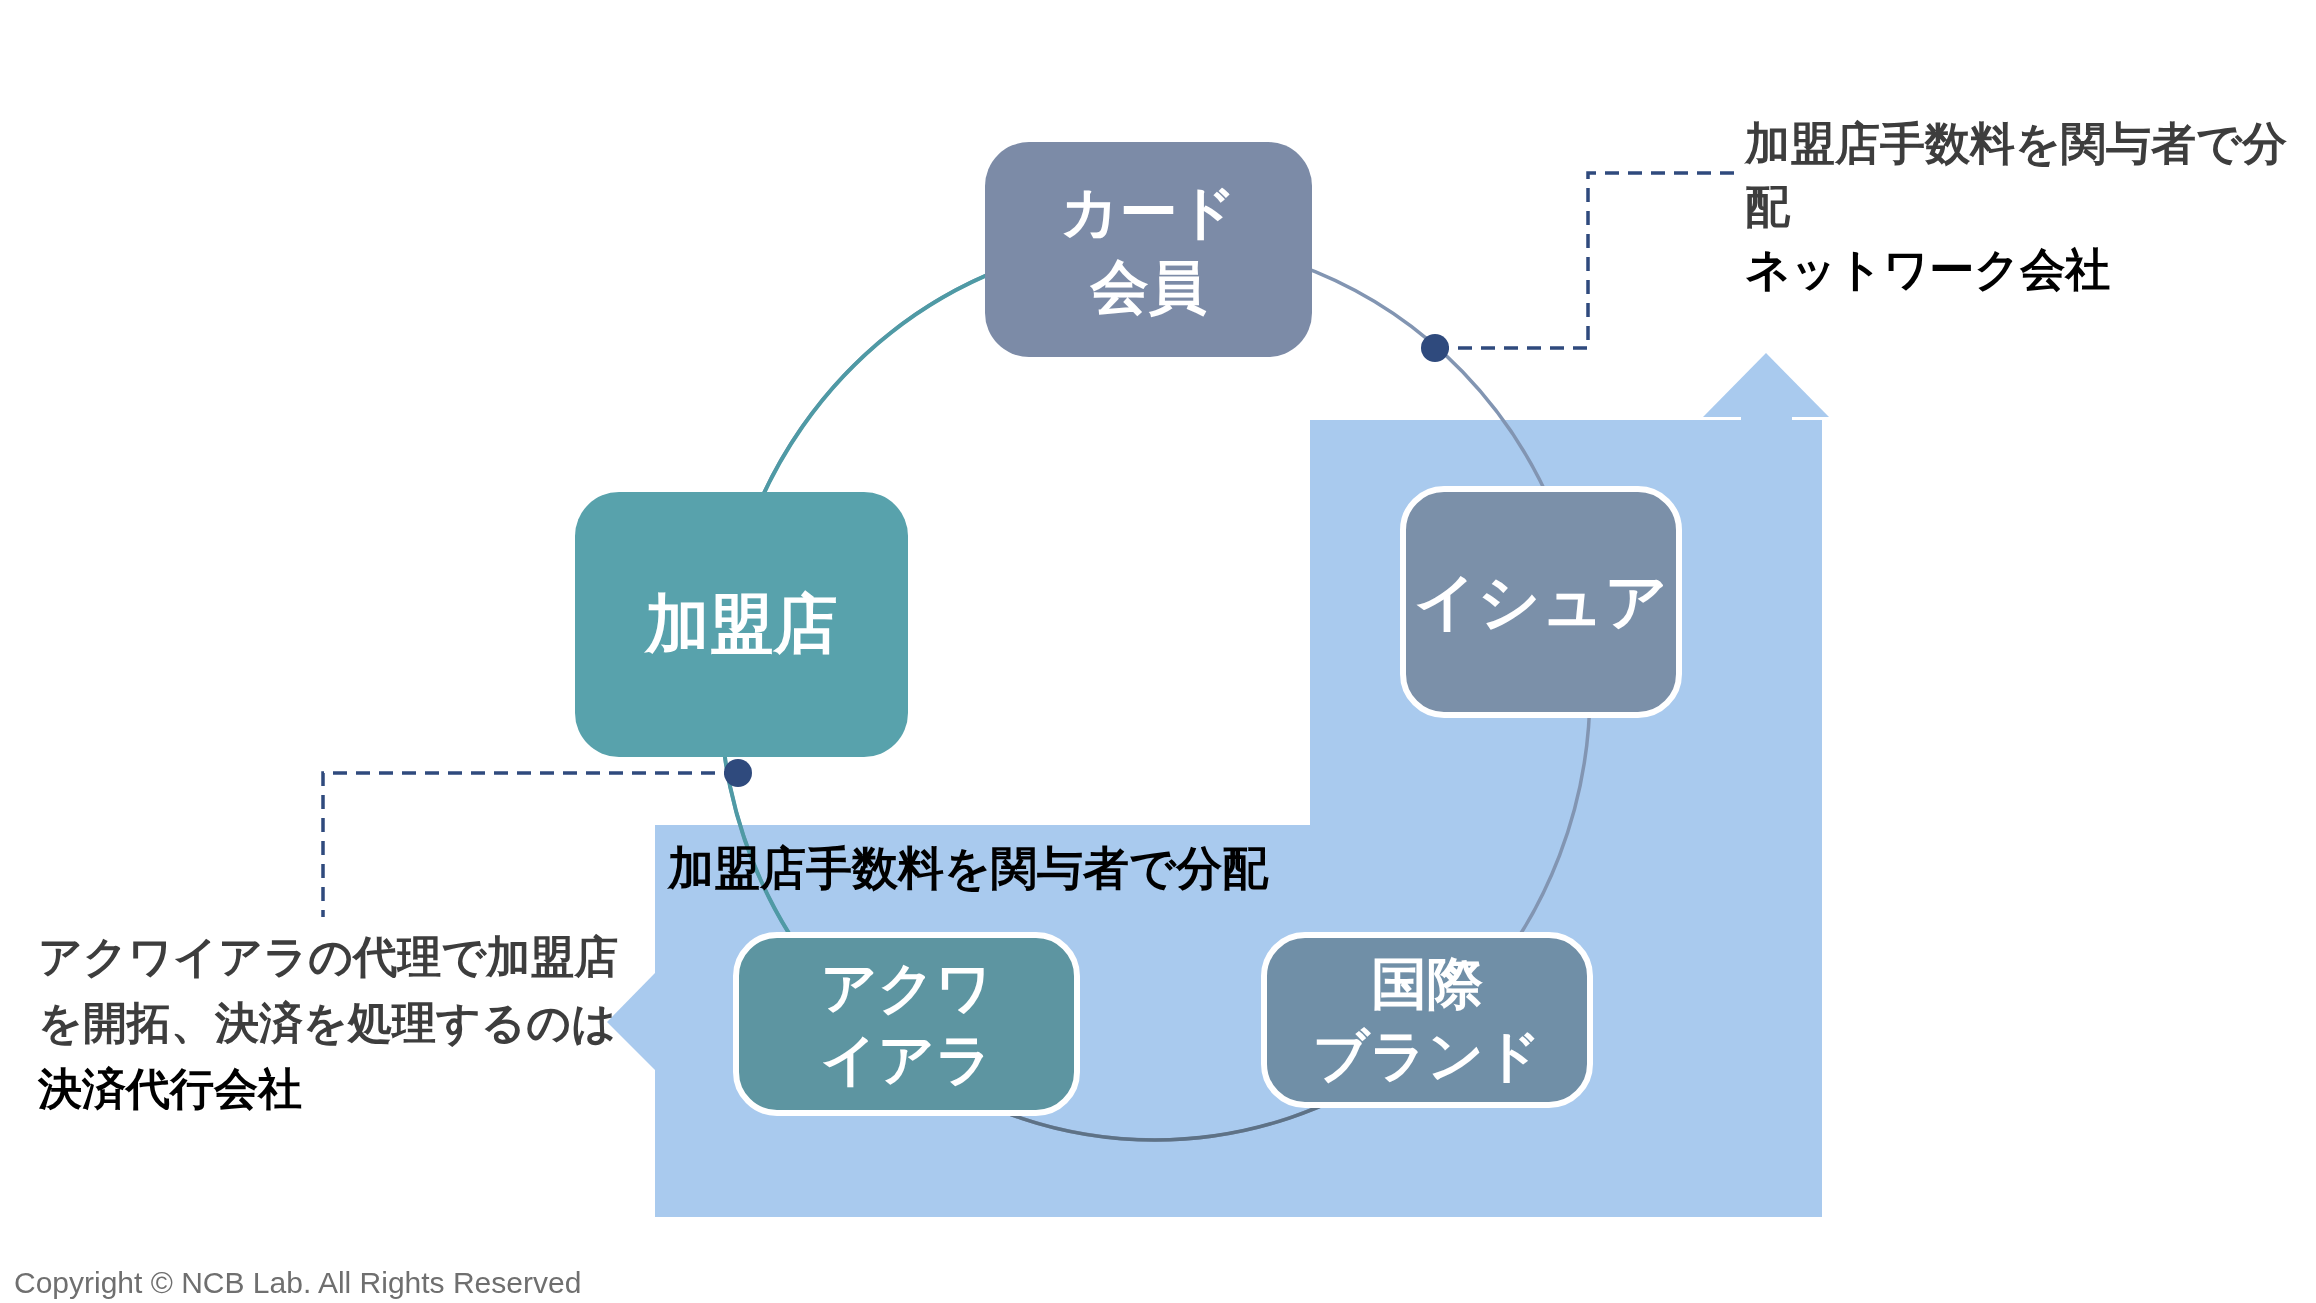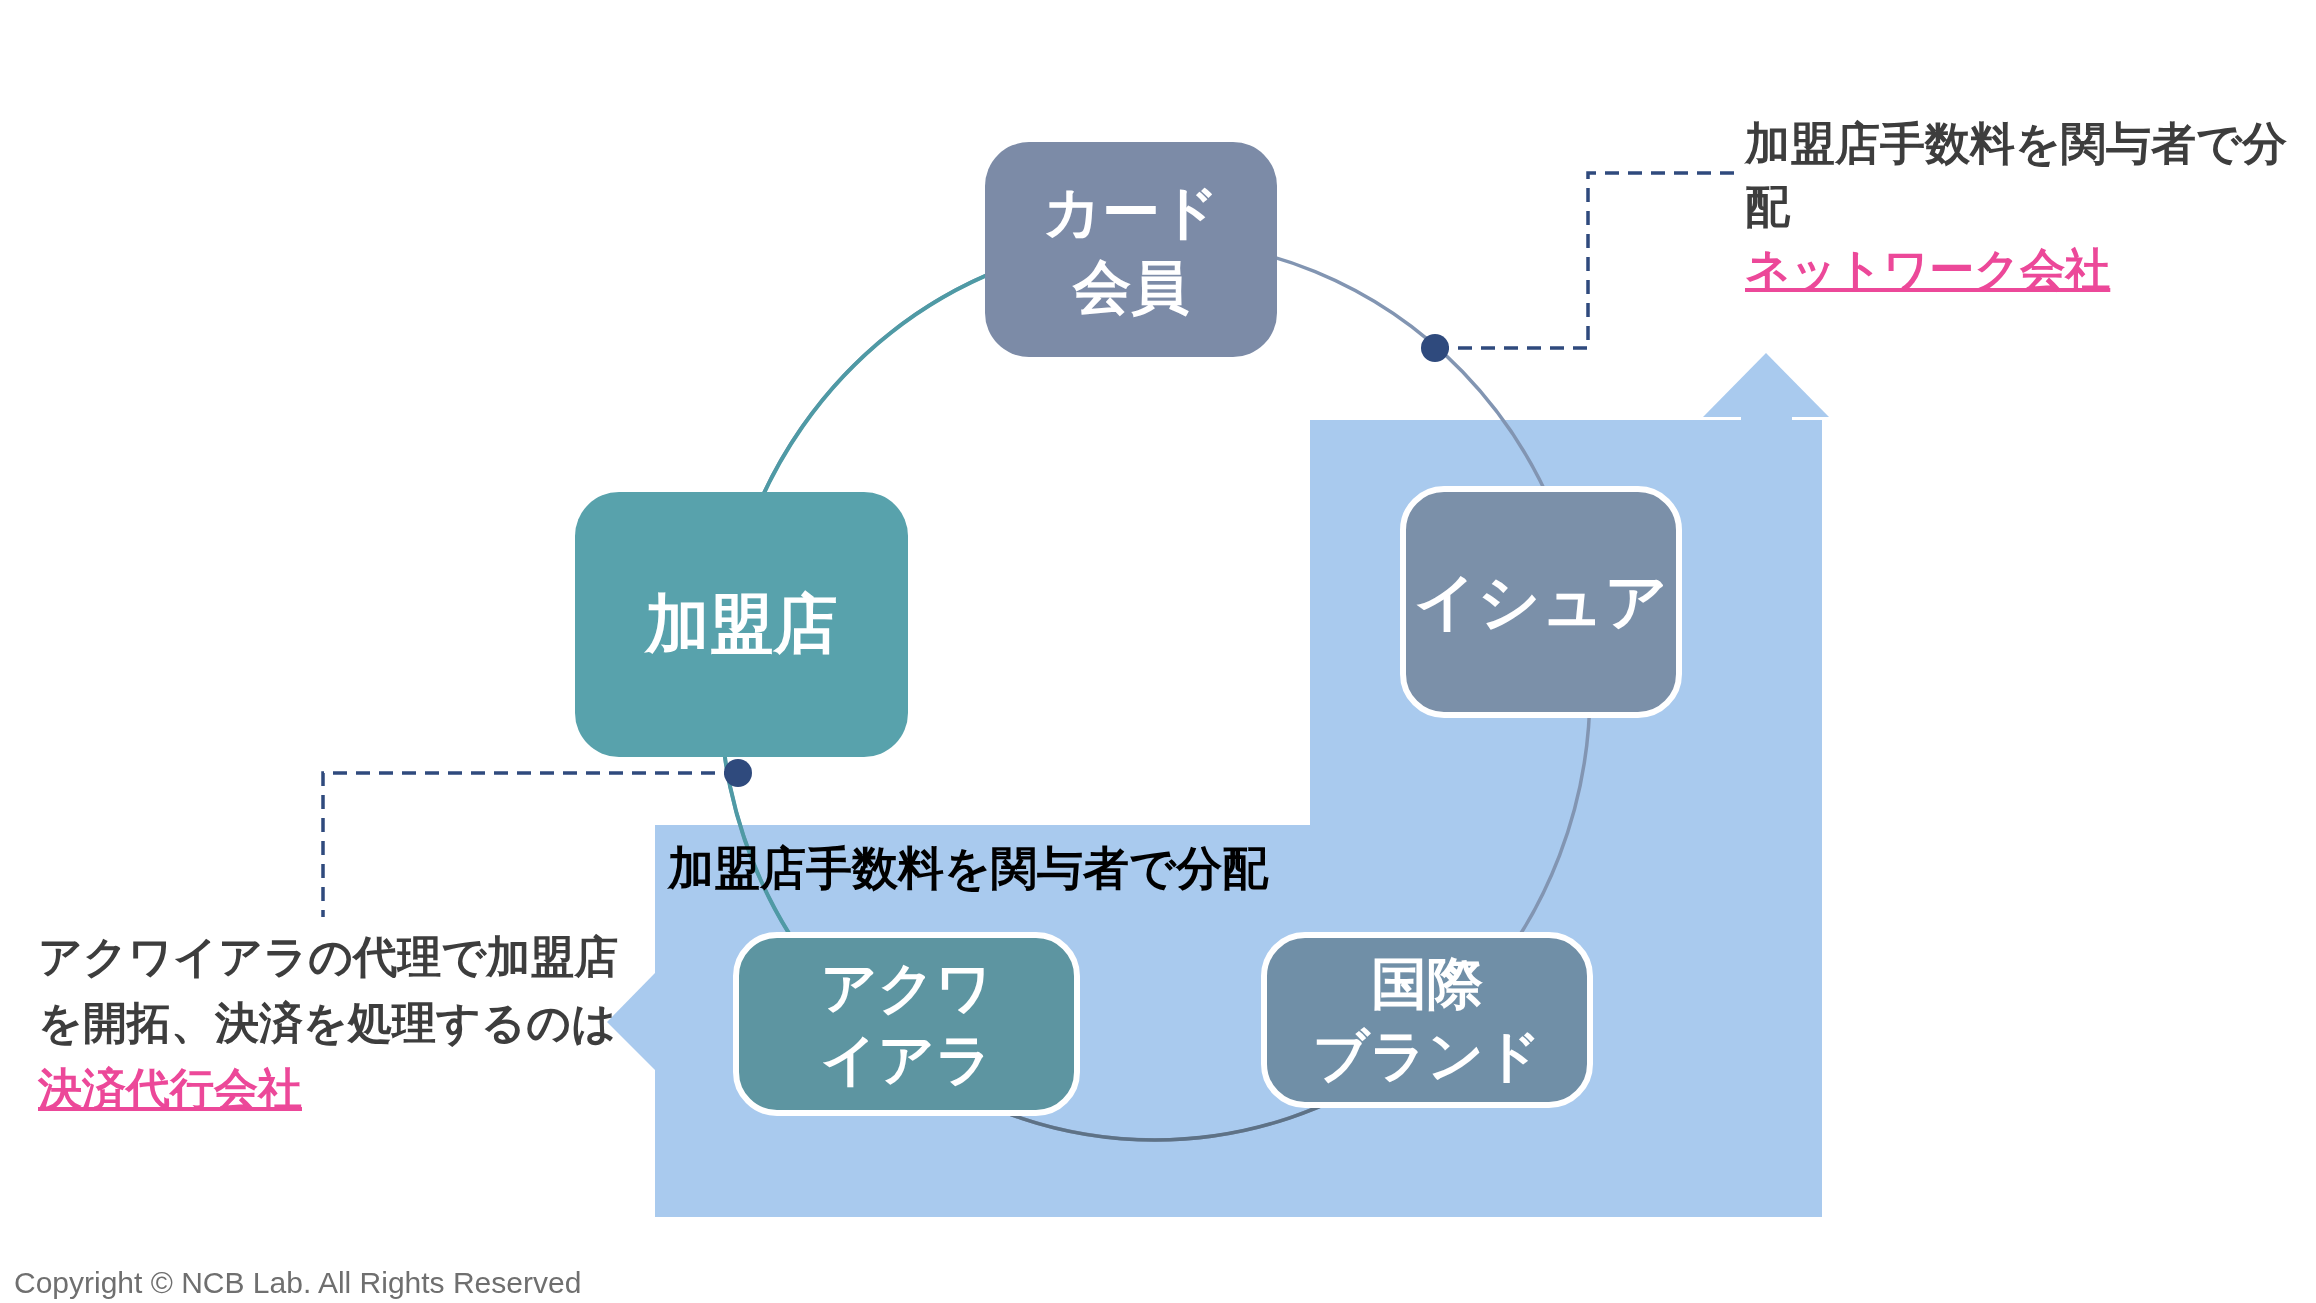--- a/index.html
+++ b/index.html
@@ -7,32 +7,32 @@
     position:relative;width:2316px;height:1303px;background:#ffffff;overflow:hidden;
     font-family:"Liberation Sans","DejaVu Sans",sans-serif;
   }
   .layer{position:absolute;left:0;top:0;width:2316px;height:1303px;}
   .node{
     position:absolute;display:flex;flex-direction:column;align-items:center;justify-content:center;
     box-sizing:border-box;color:#ffffff;font-weight:bold;text-align:center;
     border-radius:44px;line-height:1.28;
   }
   .node .ln{display:block;}
-  .node-card{left:985px;top:142px;width:292px;height:215px;background:#7c8ba7;font-size:58px;align-items:center;}
+  .node-card{left:985px;top:142px;width:327px;height:215px;background:#7c8ba7;font-size:58px;align-items:center;}
   .node-merchant{left:575px;top:492px;width:333px;height:265px;background:#58a2ac;font-size:64px;}
   .node-issuer{left:1400px;top:486px;width:282px;height:232px;background:#7b90a9;border:6px solid #fff;font-size:62px;}
   .node-acquirer{left:733px;top:932px;width:347px;height:184px;background:#5d95a1;border:6px solid #fff;font-size:56px;}
   .node-brand{left:1261px;top:932px;width:332px;height:176px;background:#708fa7;border:6px solid #fff;font-size:56px;}
   .banner-text{
     position:absolute;left:668px;top:838px;font-size:46px;font-weight:bold;color:#000000;white-space:nowrap;
   }
   .ann{position:absolute;font-weight:bold;color:#3d3d3d;}
   .ann-network{left:1745px;top:112px;font-size:45px;line-height:1.40;}
   .ann-psp{left:38px;top:924px;font-size:44px;line-height:1.50;}
-  .ann .link{color:#ec4899;text-decoration:underline;cursor:pointer;}
+  .ann .link{color:#000000;cursor:pointer;}
   .copyright{
     position:absolute;left:14px;top:1266px;font-size:30px;color:#6f6f6f;font-weight:normal;
   }
 </style>
 </head>
 <body>
 
 <div class="stage">
 
   <svg class="layer" viewBox="0 0 2316 1303" xmlns="http://www.w3.org/2000/svg">

